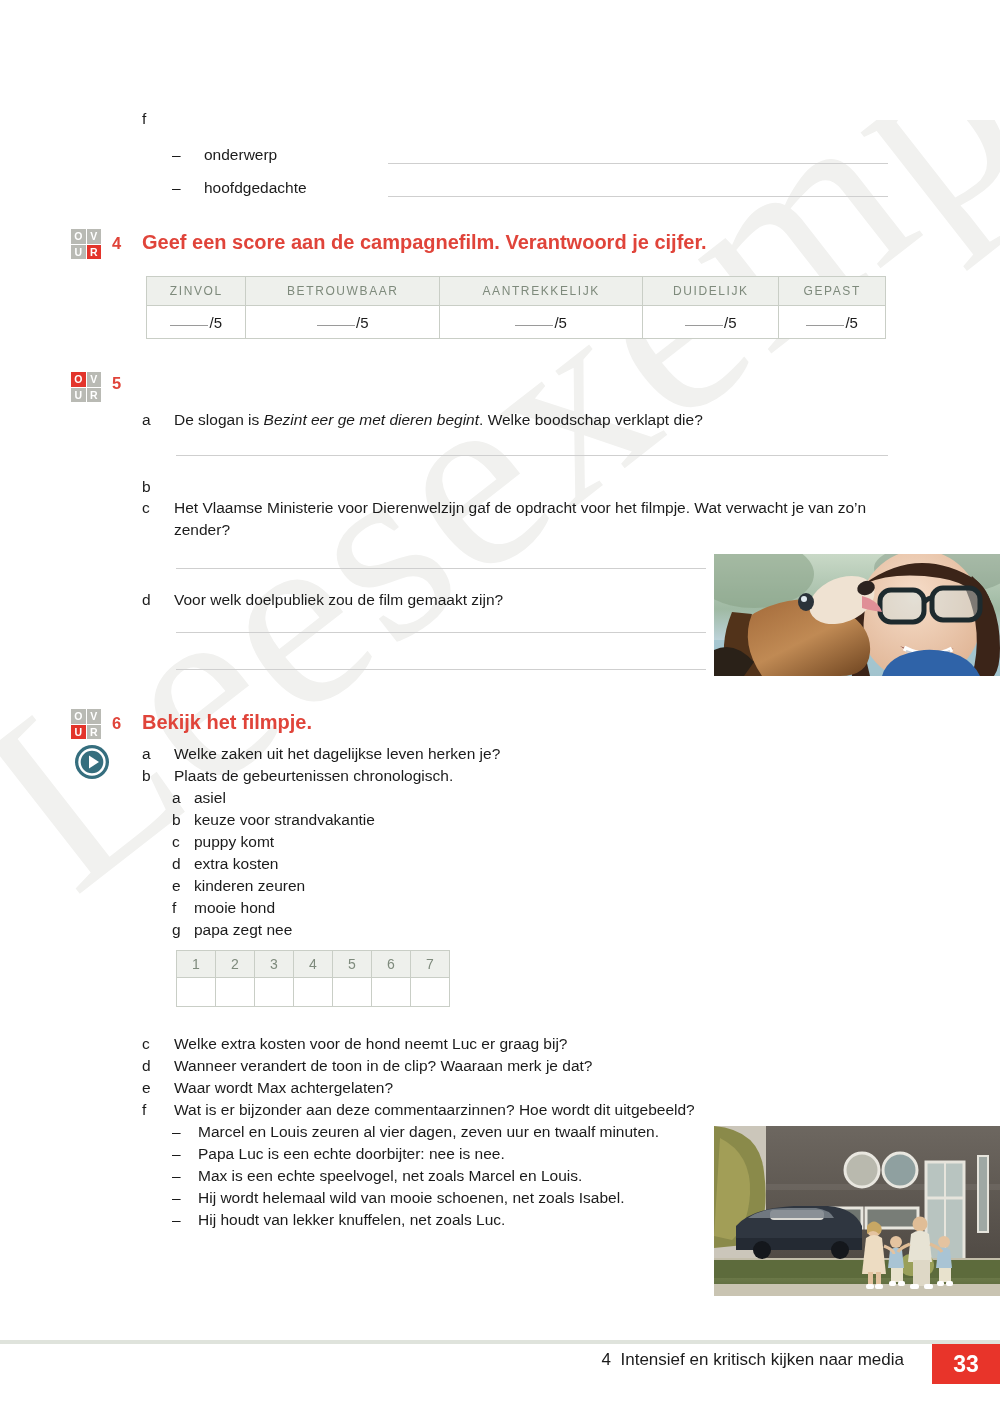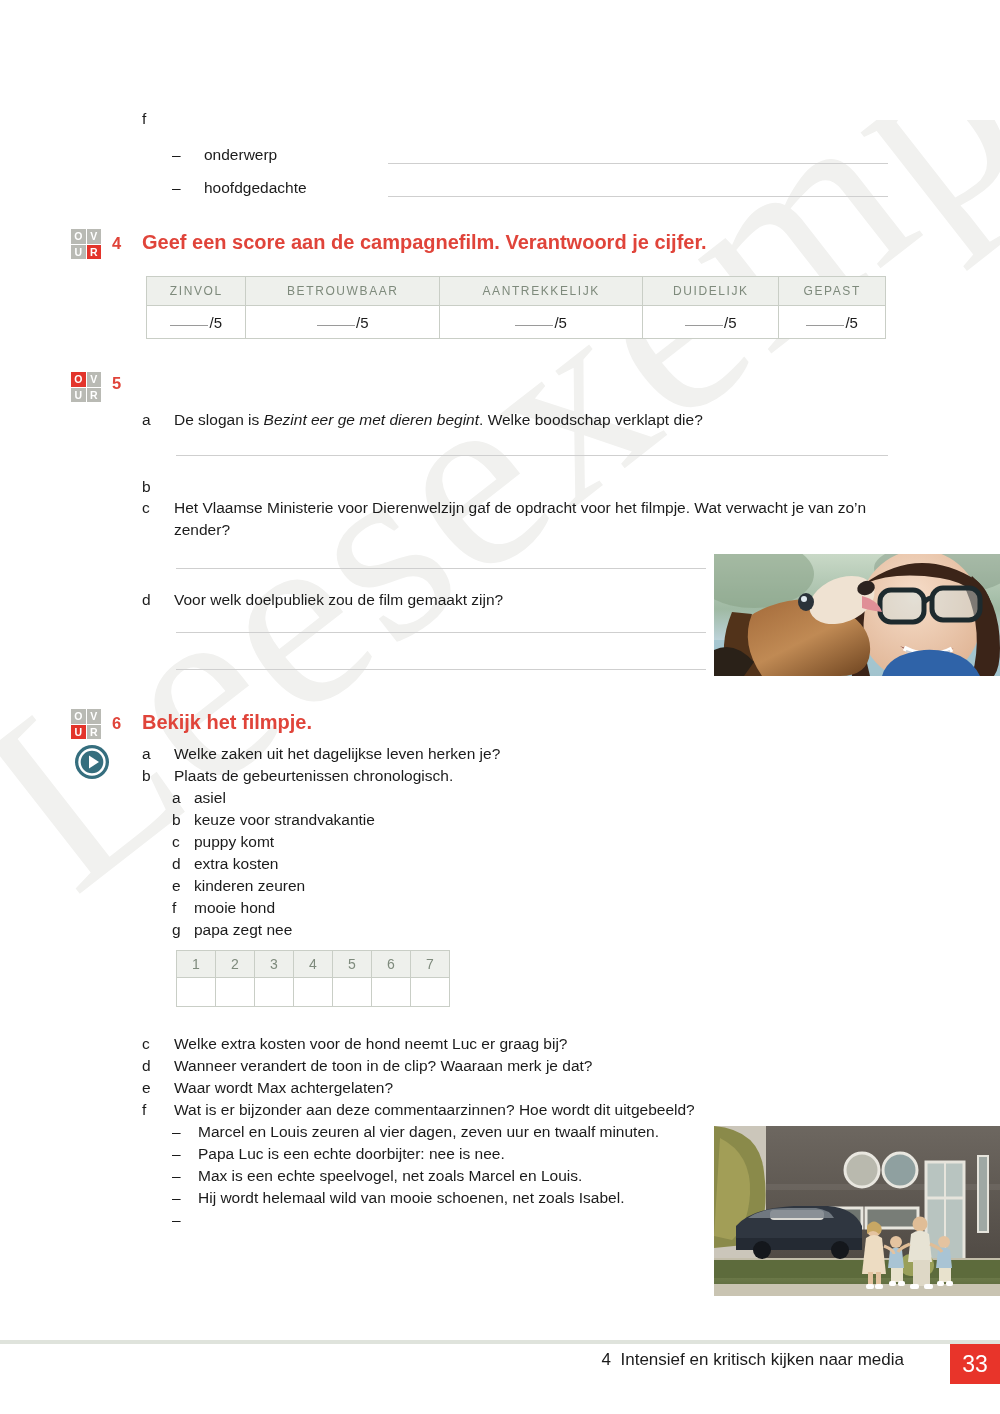--- a/index.html
+++ b/index.html
@@ -123,22 +123,22 @@
 
   
   .footer-rule{position:absolute;left:0;top:1340px;width:1000px;height:4px;background:#dfe3dc;}
   .footer-bar{position:absolute;left:0;top:1344px;width:1000px;height:36px;}
   .footer-text{
     position:absolute;right:96px;top:1350px;
     font-size:17px;color:#1b1b1b;
   }
   .pagebox{
     position:absolute;right:0;top:1344px;
-    width:50px;height:40px;background:#e8342a;
-    color:#ffffff;font-size:23px;font-weight:400;
+    width:68px;height:40px;background:#e8342a;
+    color:#ffffff;font-size:23px;font-weight:700;
     display:flex;align-items:center;justify-content:center;
   }
 </style>
 </head>
 <body>
 
 <div class="page">
 
   <div class="watermark">
     <span>Leesexemplaar</span>
@@ -408,20 +408,21 @@
       <div class="q-line">
         <div class="marker" style="width:26px;flex:0 0 26px;">–</div>
         <div class="txt">Max is een echte speelvogel, net zoals Marcel en Louis.</div>
       </div>
       <div class="q-line">
         <div class="marker" style="width:26px;flex:0 0 26px;">–</div>
         <div class="txt">Hij wordt helemaal wild van mooie schoenen, net zoals Isabel.</div>
       </div>
       <div class="q-line">
         <div class="marker" style="width:26px;flex:0 0 26px;">–</div>
+        <div class="txt">Hij houdt van lekker knuffelen, net zoals Luc.</div>
       </div>
     </div>
 
     <div class="photo" style="left:714px;top:1126px;width:286px;height:170px;">
       <svg width="286" height="170" viewBox="0 0 286 170" aria-hidden="true">
         <defs>
           <linearGradient id="brick" x1="0" y1="0" x2="0" y2="1">
             <stop offset="0%" stop-color="#6d6760"></stop>
             <stop offset="100%" stop-color="#514b45"></stop>
           </linearGradient>

